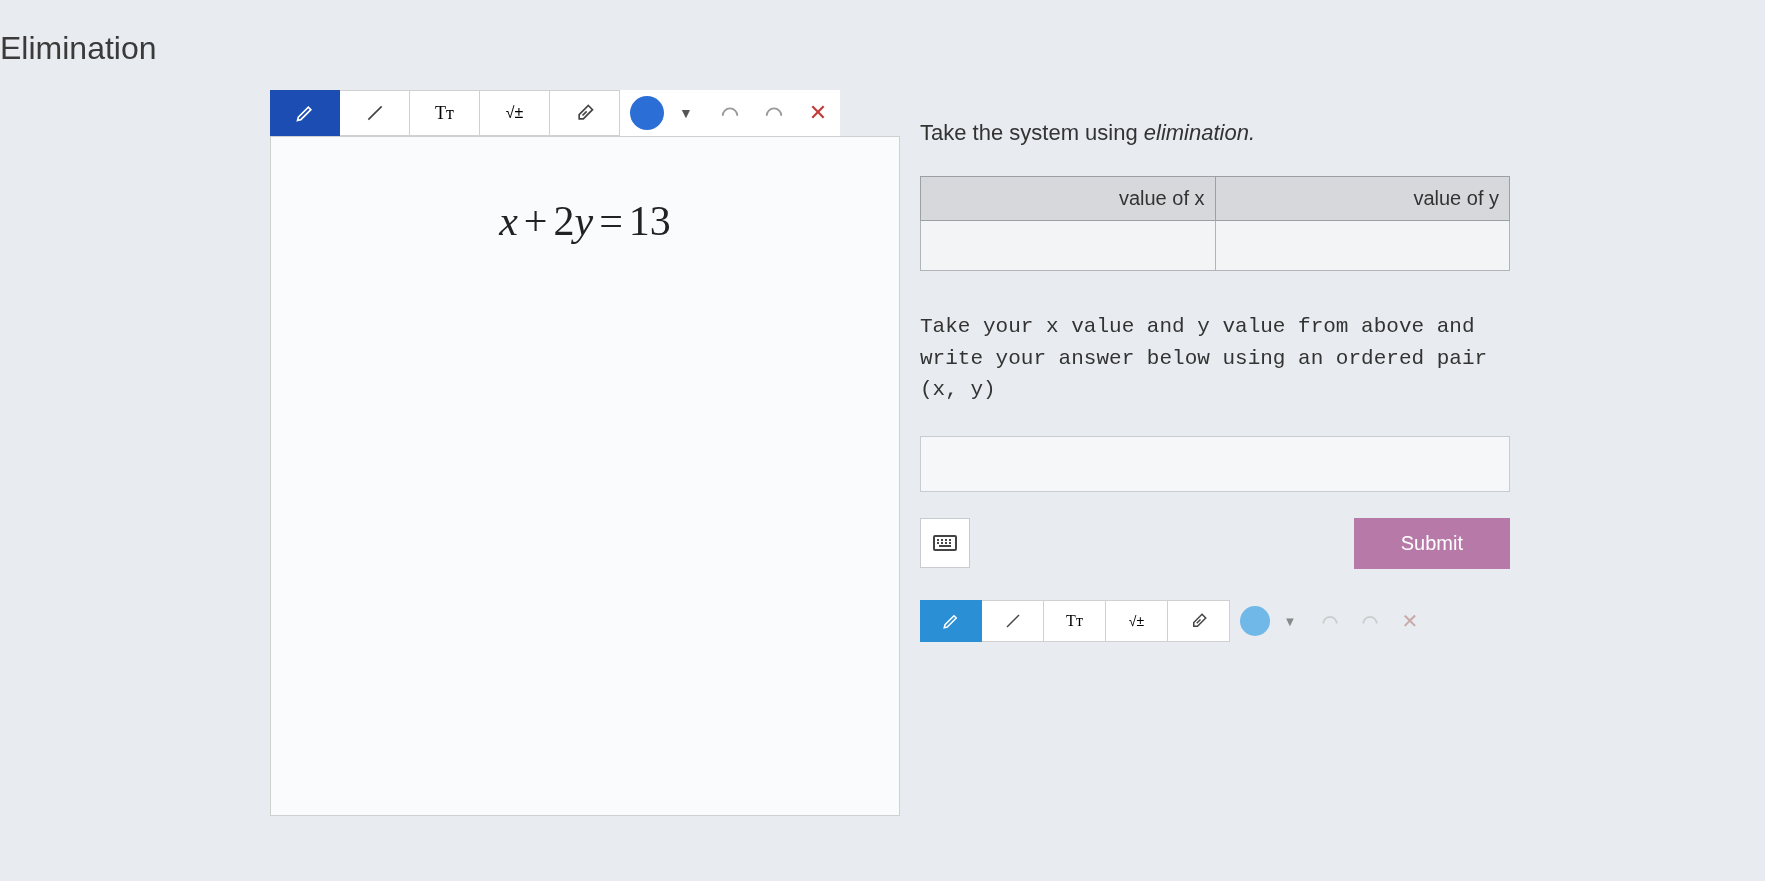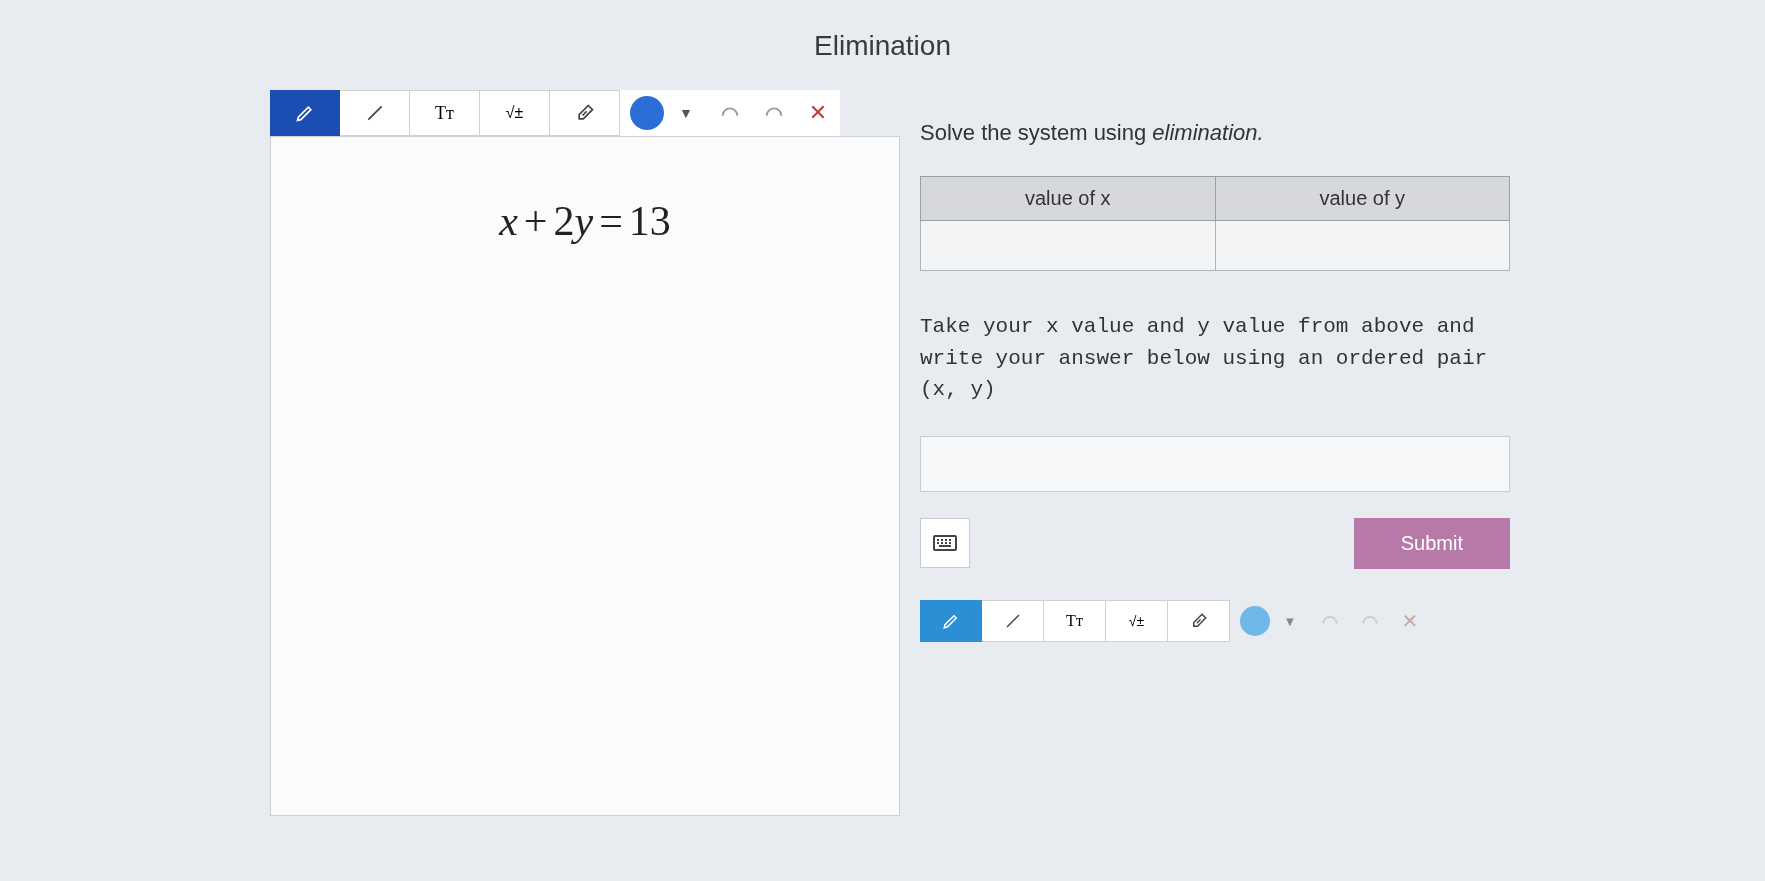--- a/index.html
+++ b/index.html
@@ -9,22 +9,22 @@
   width: 1765px;
   height: 881px;
   overflow: hidden;
   position: relative;
 }
 .page-title {
   position: absolute;
   top: 30px;
   left: 0;
   width: 100%;
-  text-align: center;
-  font-size: 28px;
+  text-align: left;
+  font-size: 32px;
   color: #3a3a3a;
   font-weight: 400;
 }
 .toolbar {
   position: absolute;
   top: 90px;
   left: 270px;
   display: flex;
   align-items: center;
   gap: 0;
@@ -82,20 +82,21 @@
   margin-bottom: 40px;
 }
 .val-table th {
   background: #d6d8db;
   border: 1px solid #9aa0a6;
   font-weight: 400;
   font-size: 20px;
   color: #333;
   padding: 10px;
   width: 50%;
+  text-align: right;
 }
 .val-table td {
   border: 1px solid #b0b4b9;
   height: 50px;
   background: #f3f4f6;
 }
 .instr2 {
   font-size: 21px;
   color: #333;
   line-height: 1.5;
@@ -189,21 +190,21 @@
   </div>
   <div class="free close-x">✕</div>
 </div>
 
 <div class="canvas">
   <div class="eq"><span>x</span><span class="op">+</span><span class="num">2</span><span>y</span><span class="op">=</span><span class="num">13</span></div>
 </div>
 
 <div class="right-panel">
   <div class="instr">
-    <span>Solve the system using </span><em>elimination.</em>
+    <span>Take the system using </span><em>elimination.</em>
   </div>
   <table class="val-table">
     <tbody>
         <tr>
       <th>value of x</th>
       <th>value of y</th>
     </tr>
     <tr>
       <td></td>
       <td></td>

